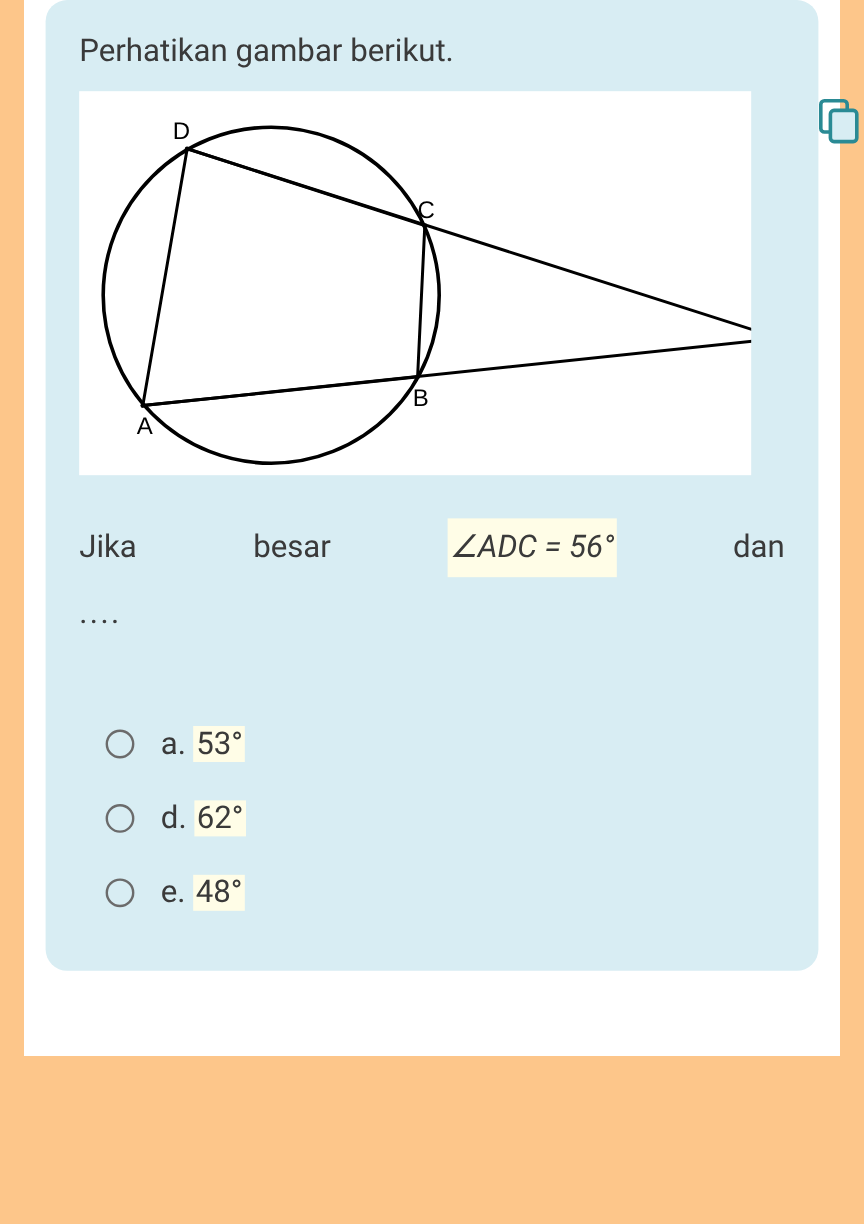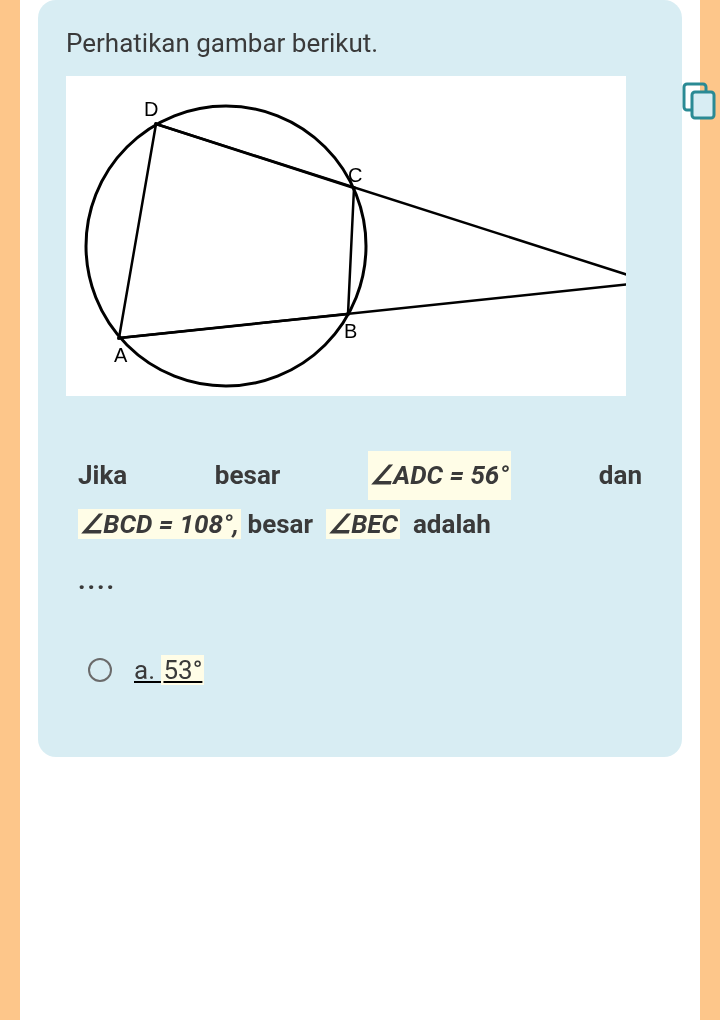--- a/index.html
+++ b/index.html
@@ -11,21 +11,21 @@
     padding: 0;
     width: 720px;
     height: 1020px;
     overflow: hidden;
     position: relative;
   }
   .outer-wrap {
     background: #fff;
     margin: 0 20px;
     width: 680px;
-    height: 1020px;
+    height: 880px;
     position: relative;
     padding: 0;
   }
   .question-card {
     background: #d8edf3;
     border-radius: 18px;
     margin: 0 18px;
     padding: 18px 0 40px 0;
     position: relative;
   }
@@ -38,45 +38,43 @@
   .figure-box {
     background: #fff;
     margin: 0 28px 36px 28px;
     width: 560px;
     height: 320px;
     position: relative;
     border: none;
   }
   .figure-box svg { display: block; }
   .question-body {
-    padding: 0 40px;
+    padding: 0 28px;
     font-size: 26px;
     color: #3a3a3a;
     line-height: 1.9;
-    font-weight: bold;
   }
   .row1 {
     display: flex;
     justify-content: space-between;
     align-items: baseline;
   }
   .row1 > span { white-space: nowrap; }
   .hl {
     background: #fffde7;
     padding: 0 2px;
   }
-  .ital { font-style: italic; margin-top: 19px; }
+  .ital { font-style: italic; }
   .dots {
     margin-top: 6px;
     letter-spacing: 2px;
   }
   .options {
-    margin-top: 50px;
+    margin-top: 68px;
     padding: 0 28px 0 50px;
-    text-decoration: underline;
   }
   .option {
     display: flex;
     align-items: center;
     margin-bottom: 32px;
     cursor: pointer;
   }
   .radio {
     width: 24px;
     height: 24px;
@@ -133,35 +131,43 @@
       </svg>
     </div>
 
     <div class="question-body">
       <div class="row1">
         <span>Jika</span>
         <span>besar</span>
         <span class="hl ital">∠ADC = 56°</span>
         <span>dan</span>
       </div>
-      <div>
-        <span class="hl ital">∠BCD = 108°,</span>
-        <span>besar</span>
-        &nbsp;<span class="hl ital">∠BEC</span>
-        &nbsp;<span>adalah</span>
-      </div>
       <div class="dots">....</div>
     </div>
 
     <div class="options">
       <div class="option">
         <div class="radio"></div>
         <div class="opt-text">
           <span>a.</span>
           <span class="val">53°</span>
+        </div>
+      </div>
+      <div class="option">
+        <div class="radio"></div>
+        <div class="opt-text">
+          <span>d.</span>
+          <span class="val">62°</span>
+        </div>
+      </div>
+      <div class="option" style="margin-bottom:10px;">
+        <div class="radio"></div>
+        <div class="opt-text">
+          <span>e.</span>
+          <span class="val">48°</span>
         </div>
       </div>
     </div>
 
   </div>
 
   <div class="copy-icon">
     <svg width="44" height="44" viewBox="0 0 44 44">
       <rect x="8" y="6" width="22" height="26" rx="3" fill="none" stroke="#2a8a94" stroke-width="3"></rect>
       <rect x="16" y="14" width="22" height="26" rx="3" fill="#d8edf3" stroke="#2a8a94" stroke-width="3"></rect>

